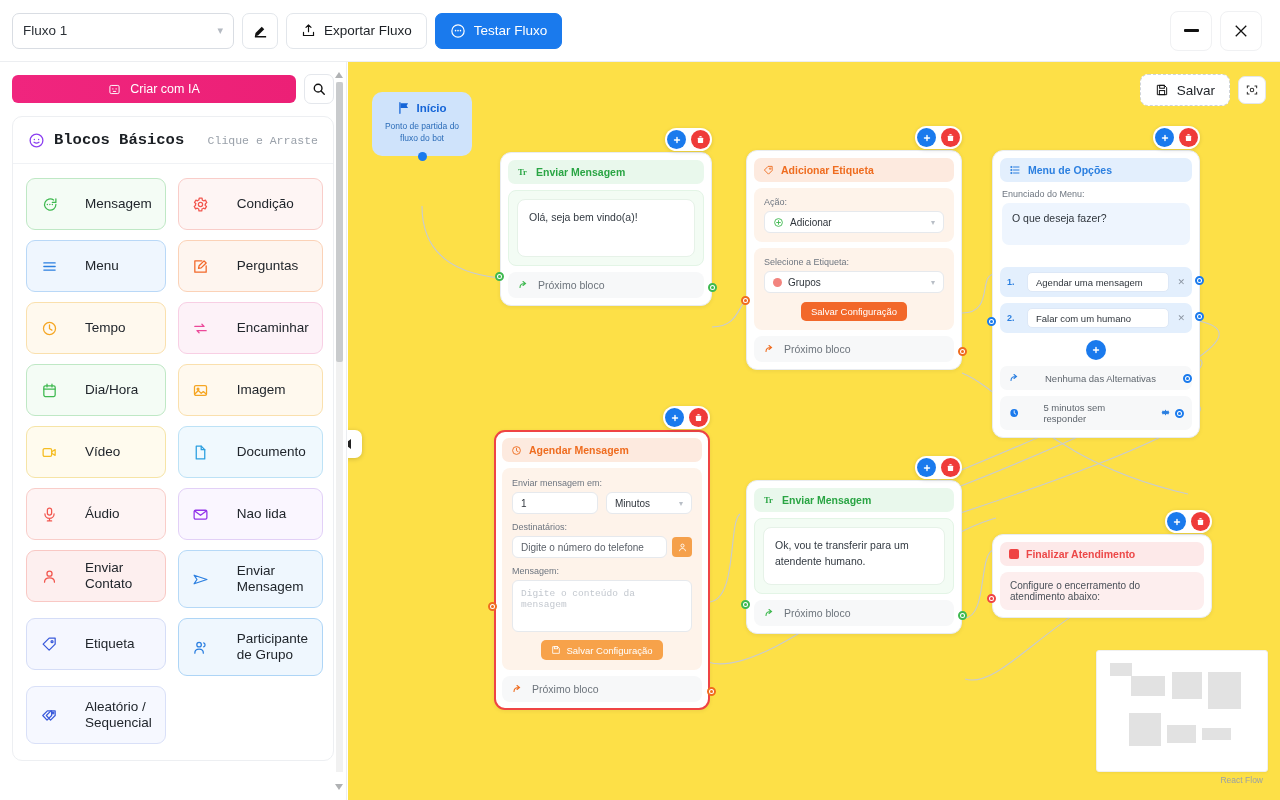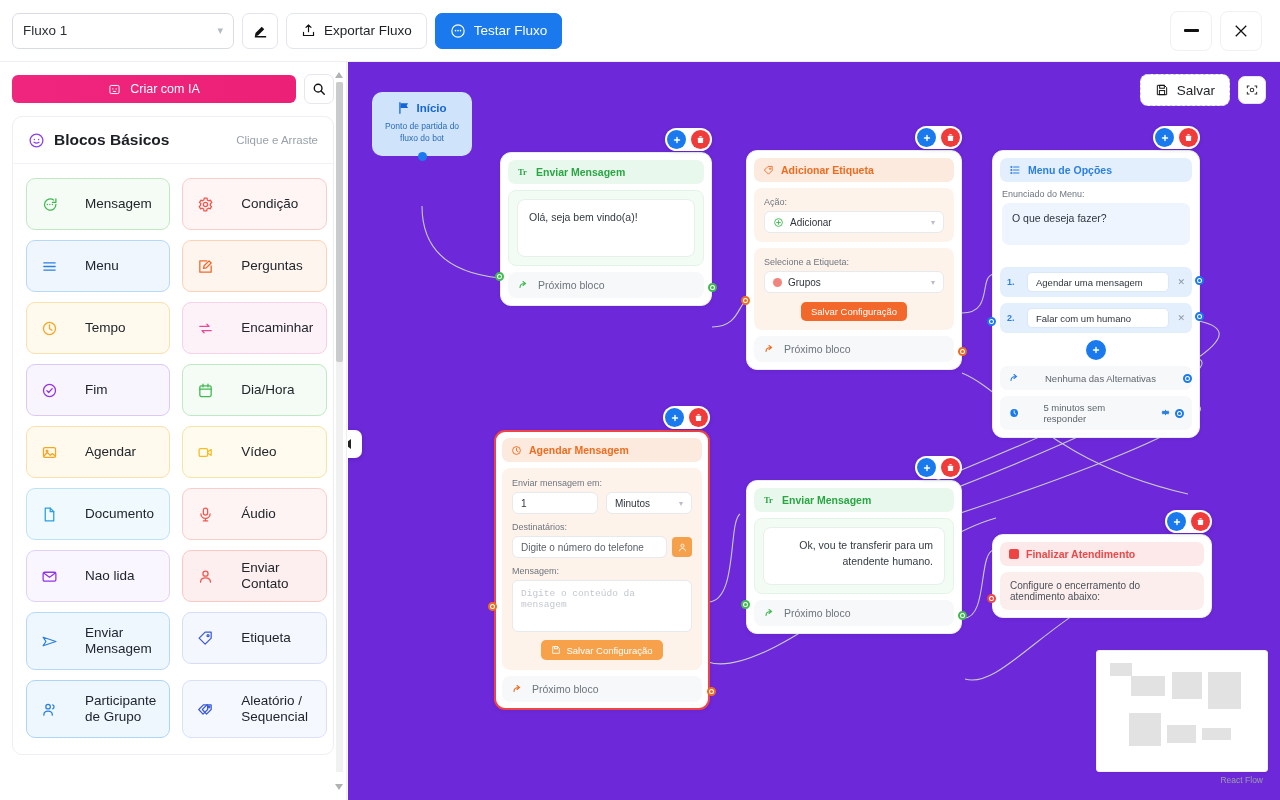--- a/index.html
+++ b/index.html
@@ -64,20 +64,21 @@
     width: 30px; height: 30px; border: 1px solid #e4e7ec; border-radius: 7px;
     background: #fff; display: flex; align-items: center; justify-content: center;
   }
   .blocks-card {
     margin: 6px 12px 0 12px; border: 1px solid #edeff2; border-radius: 10px;
     background: #fff; overflow: hidden;
   }
   .blocks-head {
     display: flex; align-items: center; padding: 14px 15px;
     border-bottom: 1px solid #f0f2f5;
+    font-family: Liberation Mono, monospace;
   }
   .blocks-head .ttl { font-size: 15.5px; font-weight: 700; color: #1b1f24; margin-left: 9px; }
   .blocks-head .hint { margin-left: auto; font-size: 11.5px; color: #9aa1aa; }
   .grid {
     display: grid; grid-template-columns: 1fr 1fr; gap: 10px 12px;
     padding: 14px 13px 16px 13px;
   }
   .blk {
     height: 52px; border-radius: 9px; border: 1px solid #e3e7ec; background: #fafbfc;
     display: flex; align-items: center; gap: 27px; padding: 0 13px;
@@ -90,21 +91,21 @@
   }
   .scroll-track { position:absolute; left:1px; top:12px; width:7px; height: 690px; background:#f1f1f1; }
   .scroll-thumb { position:absolute; left:1px; top:12px; width:7px; height: 280px; background:#c9cbcd; border-radius: 2px;}
   .scroll-arrow { position:absolute; left:0px; width:0; height:0; }
   .scroll-arrow.up { top:2px; border-left:4px solid transparent; border-right:4px solid transparent; border-bottom:6px solid #b0b2b4;}
   .scroll-arrow.dn { bottom:2px; border-left:4px solid transparent; border-right:4px solid transparent; border-top:6px solid #b0b2b4;}
 
   
   .canvas {
     position: absolute; left: 348px; top: 62px; width: 932px; height: 738px;
-    background: #6d28d9; overflow: hidden;
+    background: #fde047; overflow: hidden;
   }
   .canvas-tr { position: absolute; right: 14px; top: 12px; display: flex; gap: 8px; align-items: center; z-index: 20; }
   .save-btn {
     height: 32px; padding: 0 14px; border: 1px dashed #cfd4da; border-radius: 8px;
     background: #fff; display: flex; align-items: center; gap: 8px;
     font-size: 13.5px; color: #1d2126;
   }
   .fit-btn {
     width: 28px; height: 28px; border: 1px solid #e3e6ea; border-radius: 7px;
     background: #fff; display: flex; align-items: center; justify-content: center;
@@ -334,47 +335,38 @@
             <span>Tempo</span>
           </div>
           <div class="blk" style="background: rgb(253, 242, 248); border-color: rgb(248, 207, 228);">
             <span class="bi">
               <svg width="17" height="17" viewBox="0 0 24 24" fill="none" stroke="#ec4899" stroke-width="1.8" stroke-linecap="round" stroke-linejoin="round">
                 <path d="M4 9h13l-3-3M20 15H7l3 3"></path>
               </svg>
             </span>
             <span>Encaminhar</span>
           </div>
-          <div class="blk" style="background: rgb(249, 245, 255); border-color: rgb(221, 201, 245);">
-            <span class="bi">
-              <svg width="17" height="17" viewBox="0 0 24 24" fill="none" stroke="#9333ea" stroke-width="1.8" stroke-linecap="round" stroke-linejoin="round">
-                <circle cx="12" cy="12" r="8.5"></circle>
-                <path d="M8.2 12.2l2.6 2.6 5-5.4"></path>
-              </svg>
-            </span>
-            <span>Fim</span>
-          </div>
           <div class="blk" style="background: rgb(244, 252, 245); border-color: rgb(191, 232, 197);">
             <span class="bi">
               <svg width="17" height="17" viewBox="0 0 24 24" fill="none" stroke="#3fb950" stroke-width="1.8" stroke-linecap="round" stroke-linejoin="round">
                 <rect x="4" y="5.5" width="16" height="15" rx="2"></rect>
                 <path d="M4 10h16M8.5 3v4M15.5 3v4"></path>
               </svg>
             </span>
             <span>Dia/Hora</span>
           </div>
           <div class="blk" style="background: rgb(255, 249, 238); border-color: rgb(250, 224, 173);">
             <span class="bi">
               <svg width="17" height="17" viewBox="0 0 24 24" fill="none" stroke="#f5a623" stroke-width="1.8" stroke-linecap="round" stroke-linejoin="round">
                 <rect x="3.5" y="5" width="17" height="14" rx="2"></rect>
                 <circle cx="8.5" cy="10" r="1.3"></circle>
                 <path d="M4 17l5-5 4 4 3-2.5 4 3.5"></path>
               </svg>
             </span>
-            <span>Agendar</span>
+            <span>Imagem</span>
           </div>
           <div class="blk" style="background: rgb(255, 251, 238); border-color: rgb(246, 228, 166);">
             <span class="bi">
               <svg width="17" height="17" viewBox="0 0 24 24" fill="none" stroke="#f5bd23" stroke-width="1.8" stroke-linecap="round" stroke-linejoin="round">
                 <rect x="3" y="6.5" width="12" height="11" rx="2"></rect>
                 <path d="M15 11l5-3v8l-5-3z"></path>
               </svg>
             </span>
             <span>Vídeo</span>
           </div>
@@ -783,21 +775,21 @@
         </div>
       </div>
       <div class="node-card">
         <div class="nhead green">
           <svg width="12" height="12" viewBox="0 0 24 24">
             <text x="2" y="18" font-size="17" font-family="serif" font-weight="700" fill="#2aa544">Tr</text>
           </svg>
           <span>Enviar Mensagem</span>
         </div>
         <div class="nbody-green" style="padding:8px;">
-          <div class="msgbox" style="min-height:58px;text-align:right;">Ok, vou te transferir para um atendente humano.</div>
+          <div class="msgbox" style="min-height:58px;">Ok, vou te transferir para um atendente humano.</div>
         </div>
         <div class="nfoot">
           <svg width="12" height="12" viewBox="0 0 24 24" fill="none" stroke="#3fb950" stroke-width="2.2" stroke-linecap="round">
             <path d="M4 17 Q4 9 14 9 M10 5 L15 9 L10 13"></path>
           </svg>
           <span>Próximo bloco</span>
         </div>
       </div>
       <span class="handle green" style="left:-5px; top:120px;">
           <i></i>

